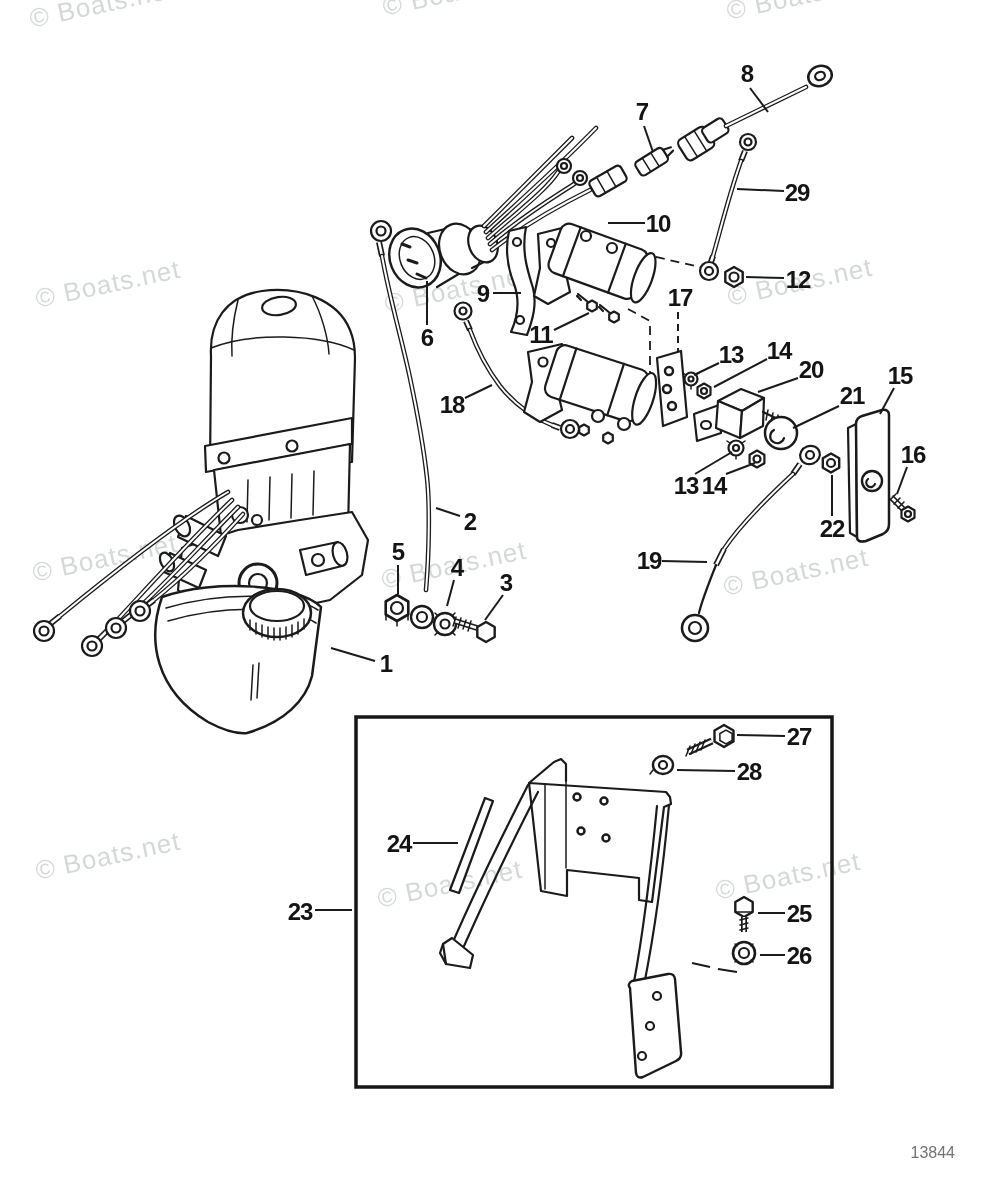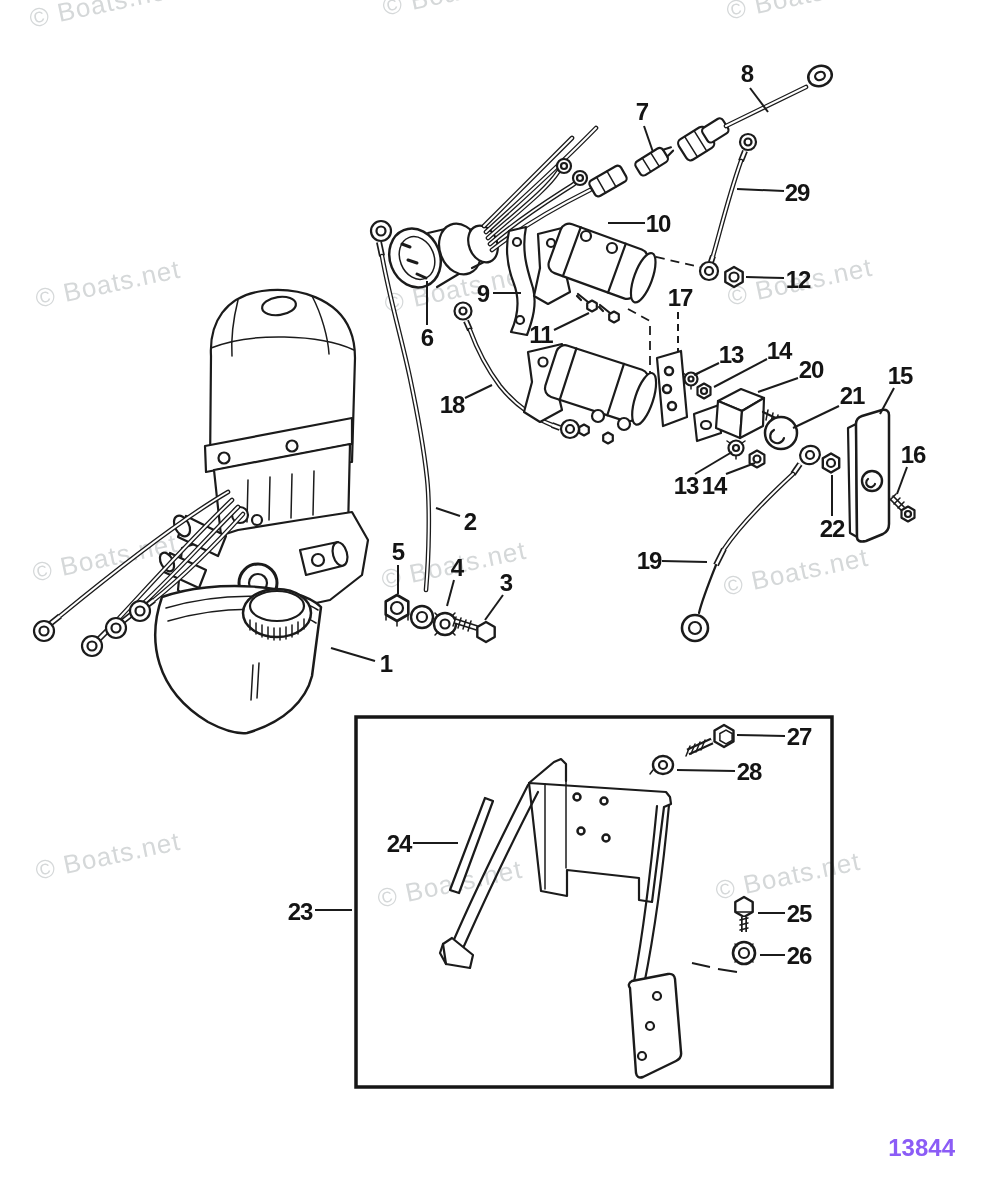--- a/index.html
+++ b/index.html
@@ -16,22 +16,22 @@
   .cable{stroke:#1b1b1b;stroke-width:4.6;fill:none;stroke-linecap:round;}
   .cablecore{stroke:#ffffff;stroke-width:2;fill:none;stroke-linecap:round;}
   .crimp{stroke:#1b1b1b;stroke-width:6;fill:none;stroke-linecap:butt;}
   .crimpcore{stroke:#ffffff;stroke-width:2.6;fill:none;stroke-linecap:butt;}
   .dash{stroke:#1b1b1b;stroke-width:1.8;fill:none;stroke-dasharray:9 6;}
   .leader{stroke:#1b1b1b;stroke-width:2;fill:none;}
   .leader.dashed{stroke-dasharray:7 5;}
   .callout-num{font-family:"Liberation Sans", sans-serif;font-weight:bold;font-size:24px;
       letter-spacing:-1px;fill:#141414;text-anchor:middle;}
   #diagram-number{position:absolute;z-index:3;right:42px;bottom:38px;
-      font-family:"Liberation Sans", sans-serif;font-weight:bold;font-size:24px;
-      color:#8b5cf6;letter-spacing:0px;}
+      font-family:"Liberation Sans", sans-serif;font-weight:normal;font-size:16px;
+      color:#737373;letter-spacing:0px;}
 </style>
 </head>
 <body>
 
 <div id="stage">
 
   <div id="watermark-layer">
       <div class="wm" style="left: 30px; top: 4px; color: rgb(213, 216, 217);">© Boats.net</div>
       <div class="wm" style="left: 383px; top: -8px; color: rgb(213, 216, 217);">© Boats.net</div>
       <div class="wm" style="left: 727px; top: -4px; color: rgb(213, 216, 217);">© Boats.net</div>

